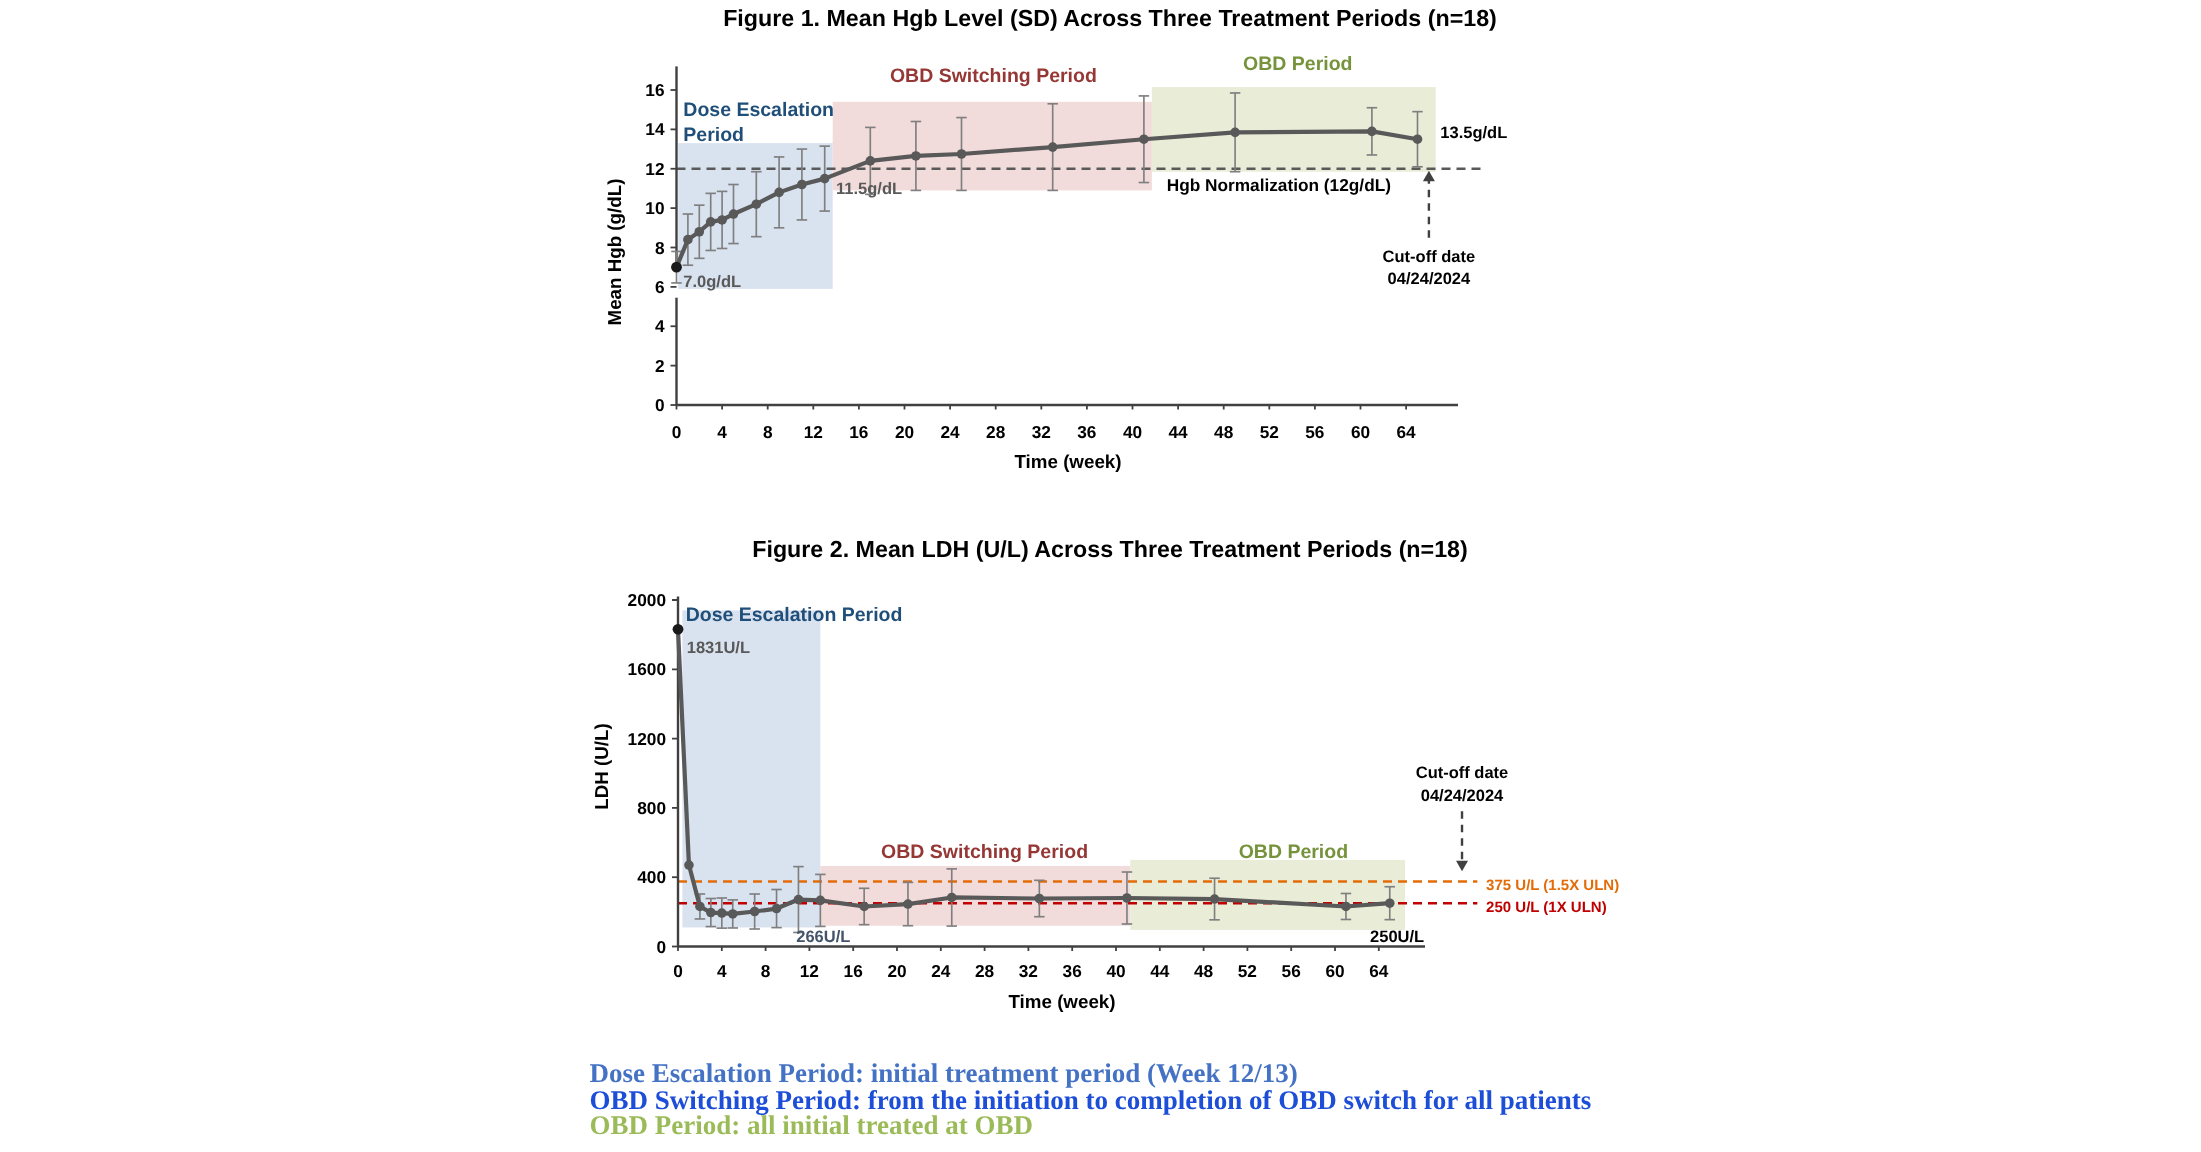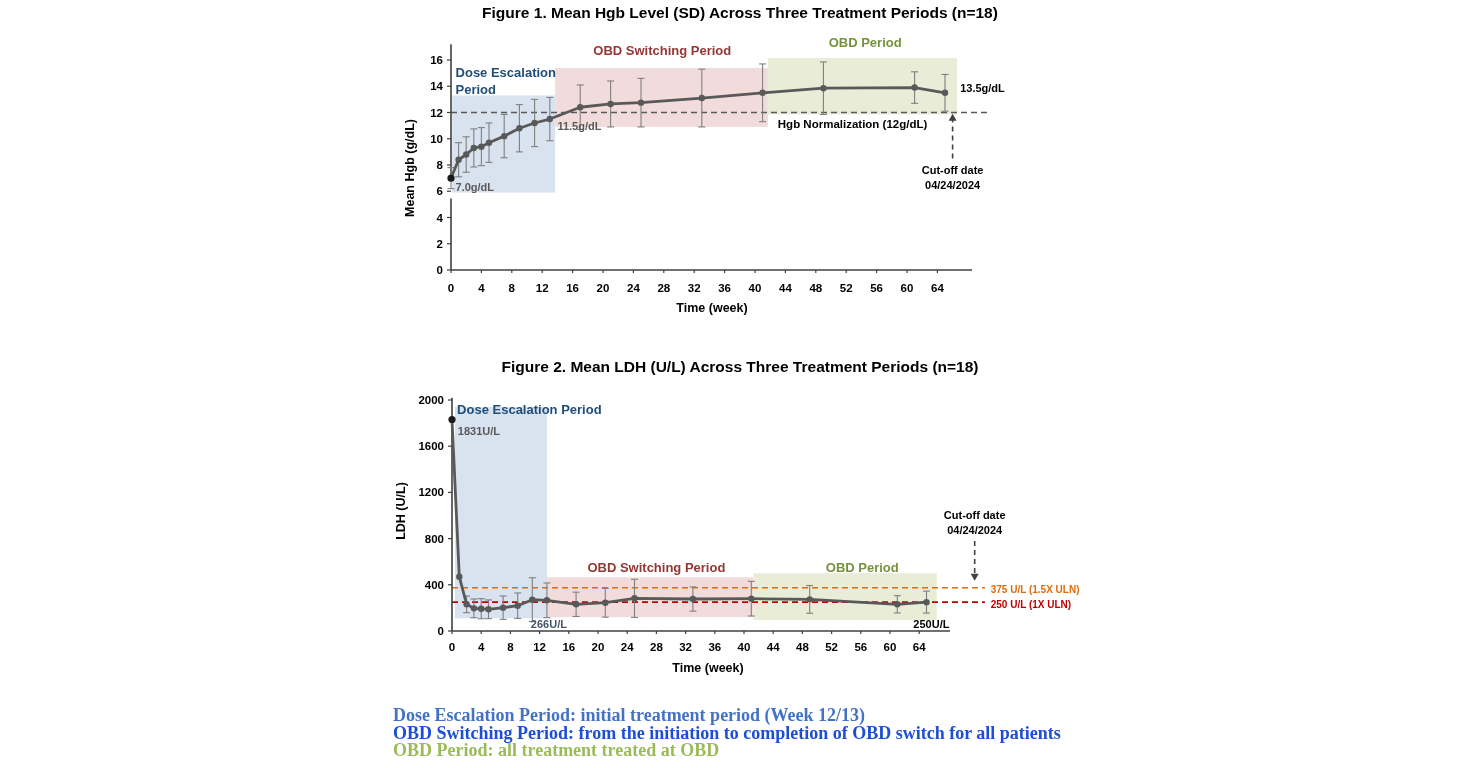--- a/index.html
+++ b/index.html
@@ -332,16 +332,16 @@
         <line x1="584.68" y1="157.91" x2="584.68" y2="191.7575" stroke="#404040" stroke-width="1.6" stroke-dasharray="5,4"></line>
         <polygon points="584.68,197.7575 580.68,190.7575 588.68,190.7575" fill="#404040"></polygon>
         <text x="584.68" y="135.91" text-anchor="middle" font-size="11" font-weight="bold" fill="#000">Cut-off date</text>
         <text x="584.68" y="150.91" text-anchor="middle" font-size="11" font-weight="bold" fill="#000">04/24/2024</text>
       </g>
     </svg>
 
   <div class="legend">
     <div class="lg" style="color: rgb(68, 114, 196);">Dose Escalation Period: initial treatment period (Week 12/13)</div>
     <div class="lg" style="color: #1d4ed8;">OBD Switching Period: from the initiation to completion of OBD switch for all patients</div>
-    <div class="lg" style="color: rgb(155, 187, 89);">OBD Period: all treatment treated at OBD</div>
+    <div class="lg" style="color: rgb(155, 187, 89);">OBD Period: all initial treated at OBD</div>
   </div>
 
 </div>
 
 </body></html>

